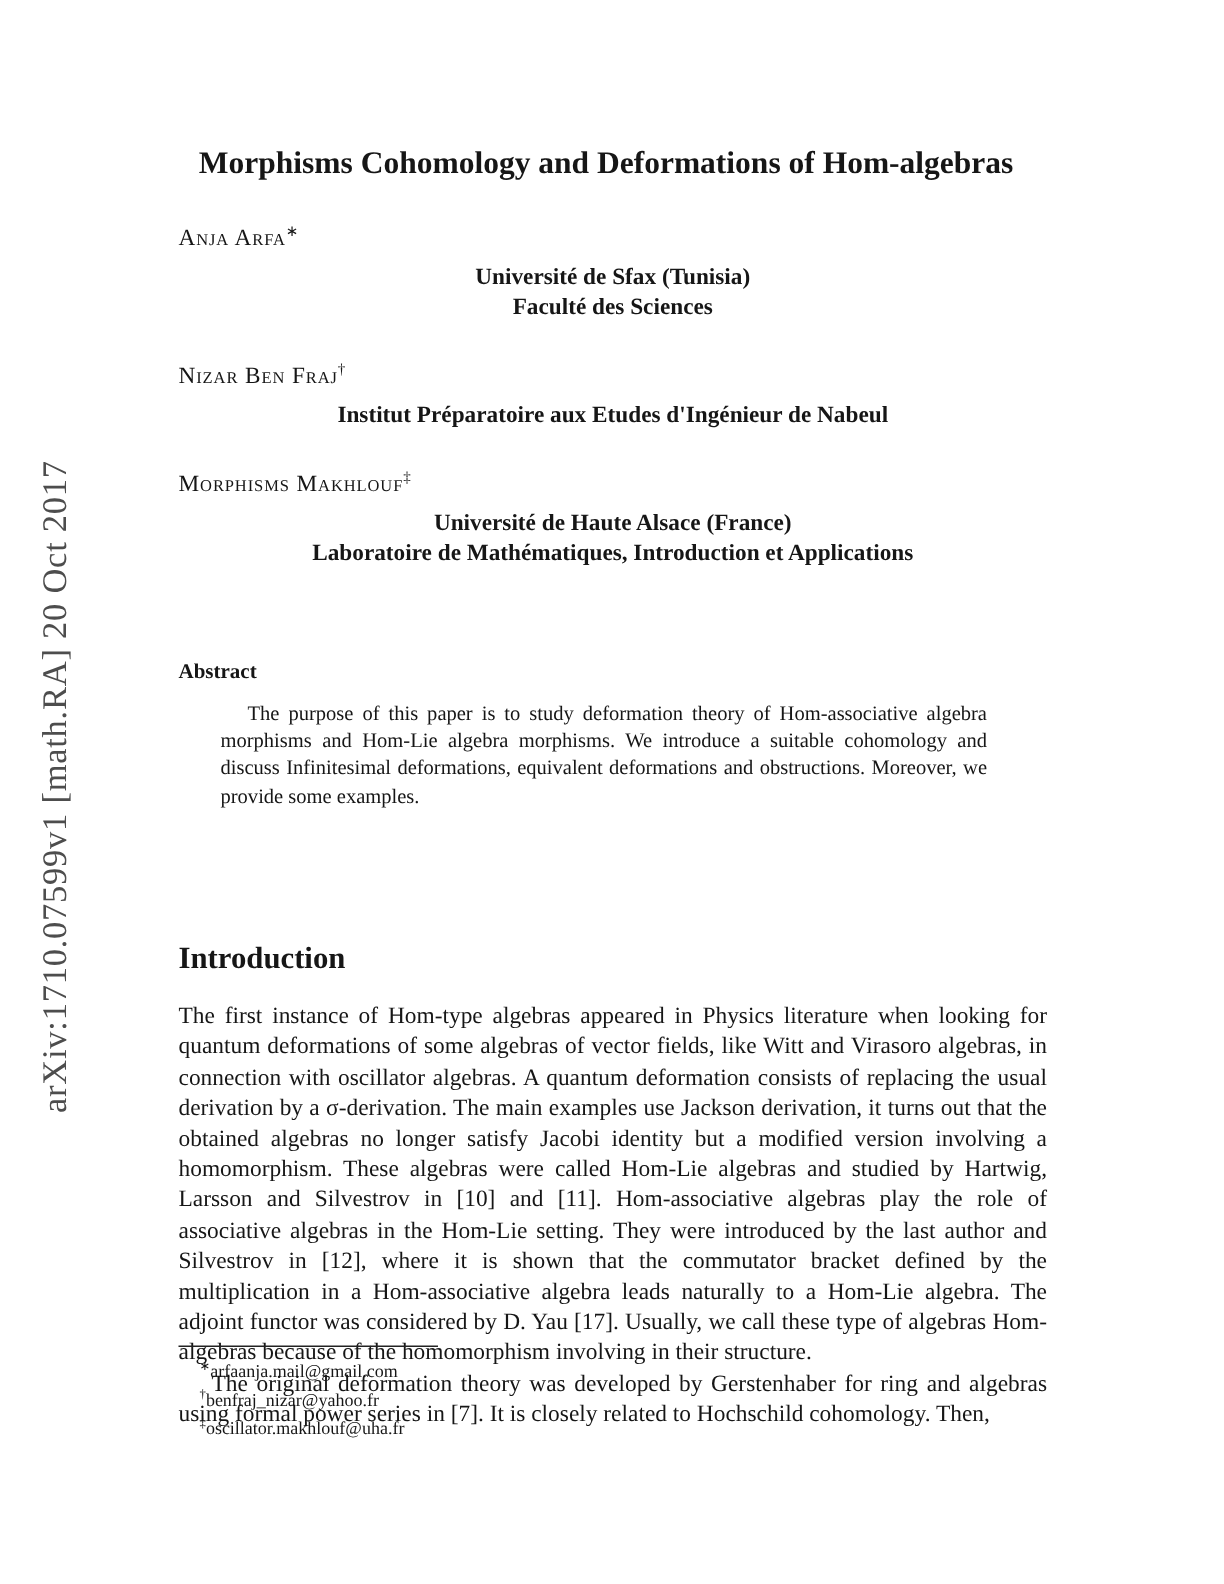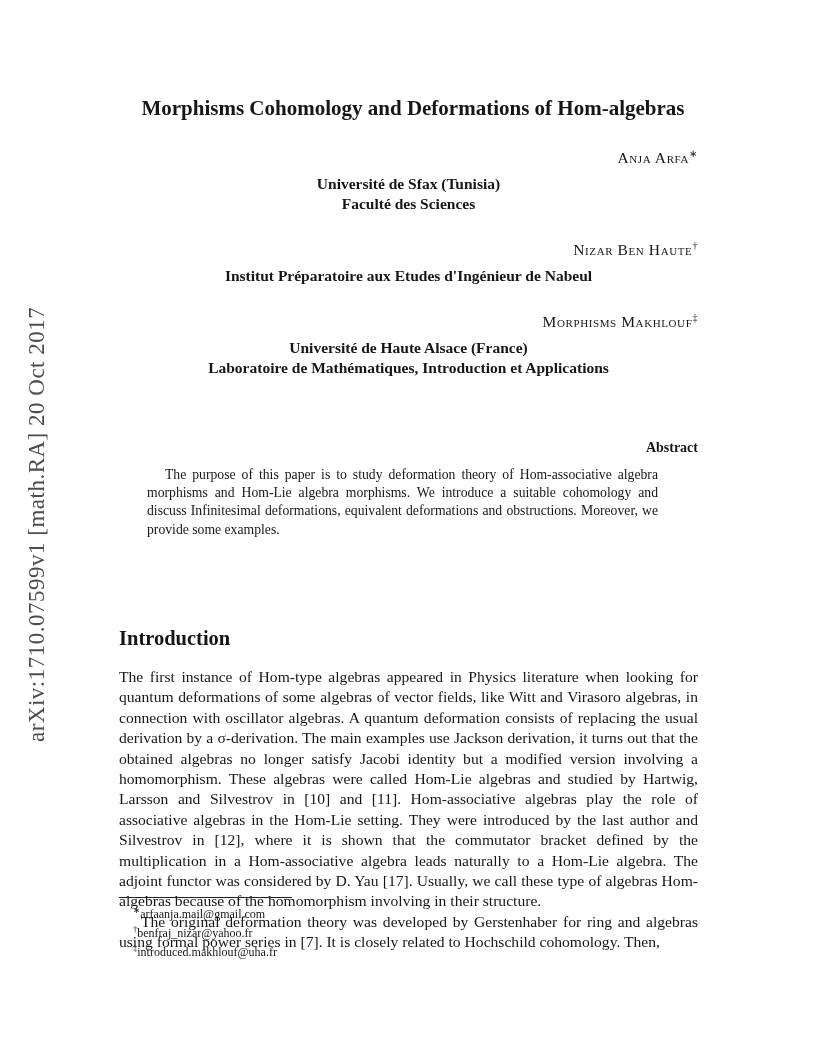--- a/index.html
+++ b/index.html
@@ -36,28 +36,28 @@
   .content {
     position: absolute;
     left: 119px;
     top: 0;
     width: 579px;
     padding-top: 96px;
   }
   .title {
     margin: 0 auto;
     max-width: 552px;
-    text-align: right;
+    text-align: left;
     font-size: 21px;
     font-weight: bold;
     line-height: 1.22;
   }
   .author-name {
     margin-top: 26px;
-    text-align: right;
+    text-align: left;
     font-size: 15.5px;
     font-variant: small-caps;
     letter-spacing: 0.6px;
   }
   .author-name sup {
     font-size: 10px;
     font-variant: normal;
   }
   .affil-group {
     margin-top: 7px;
@@ -65,21 +65,21 @@
   .affil {
     text-align: center;
     font-size: 15.5px;
     line-height: 20px;
     font-weight: bold;
   }
   .abstract {
     margin-top: 62px;
   }
   .abstract-heading {
-    text-align: right;
+    text-align: left;
     font-size: 14px;
     font-weight: bold;
   }
   .abstract-text {
     margin: 10px 40px 0 28px;
     font-size: 13.7px;
     line-height: 18.2px;
     text-align: justify;
     text-indent: 18px;
   }
@@ -134,21 +134,21 @@
 
     <div class="author-name">
       <span>Anja Arfa</span><sup>∗</sup>
     </div>
     <div class="affil-group">
       <div class="affil">Université de Sfax (Tunisia)</div>
       <div class="affil">Faculté des Sciences</div>
     </div>
 
     <div class="author-name">
-      <span>Nizar Ben Haute</span><sup>†</sup>
+      <span>Nizar Ben Fraj</span><sup>†</sup>
     </div>
     <div class="affil-group">
       <div class="affil">Institut Préparatoire aux Etudes d'Ingénieur de Nabeul</div>
     </div>
 
     <div class="author-name">
       <span>Morphisms Makhlouf</span><sup>‡</sup>
     </div>
     <div class="affil-group">
       <div class="affil">Université de Haute Alsace (France)</div>
@@ -170,17 +170,17 @@
 
   <div class="footnote-block">
     <hr class="footnote-rule">
     <div class="footnote">
       <sup>∗</sup><span>arfaanja.mail@gmail.com</span>
     </div>
     <div class="footnote">
       <sup>†</sup><span>benfraj_nizar@yahoo.fr</span>
     </div>
     <div class="footnote">
-      <sup>‡</sup><span>introduced.makhlouf@uha.fr</span>
+      <sup>‡</sup><span>oscillator.makhlouf@uha.fr</span>
     </div>
   </div>
 
 </div>
 
 </body></html>

